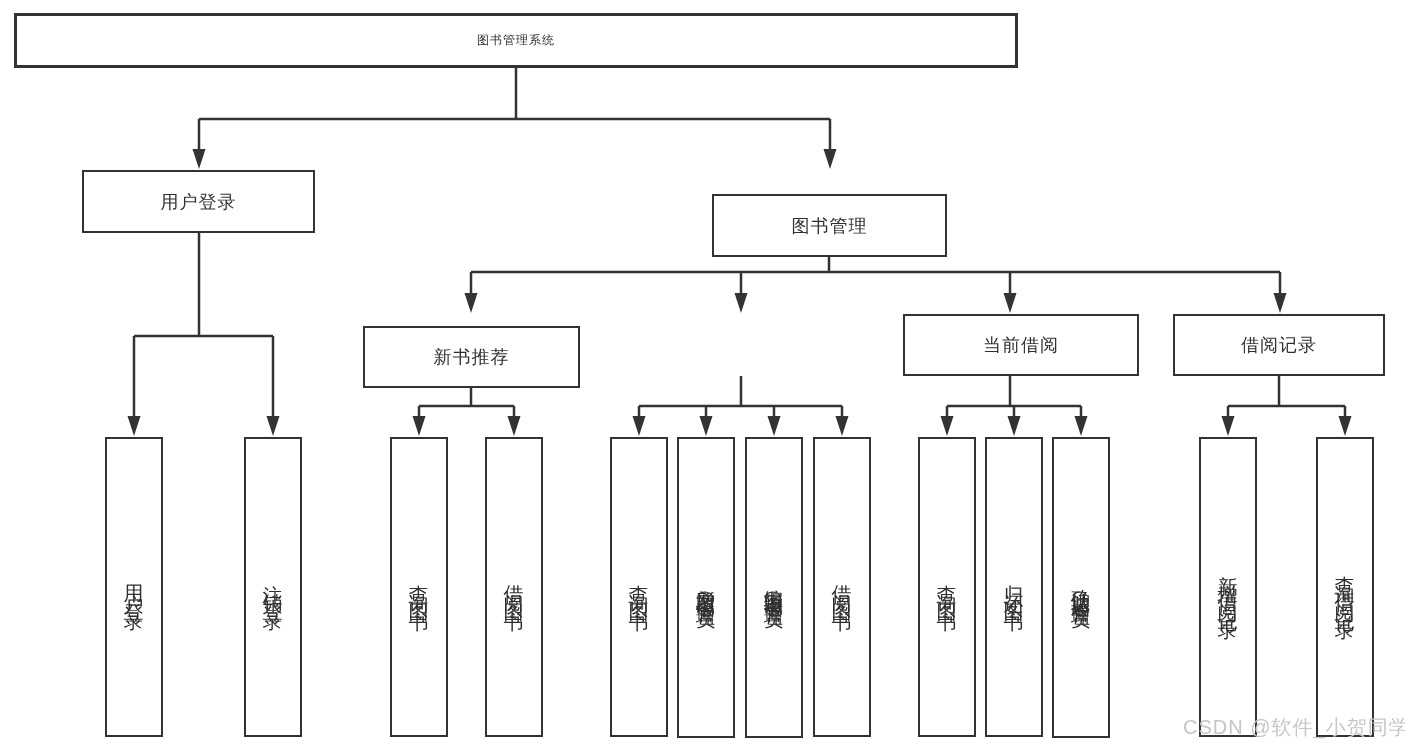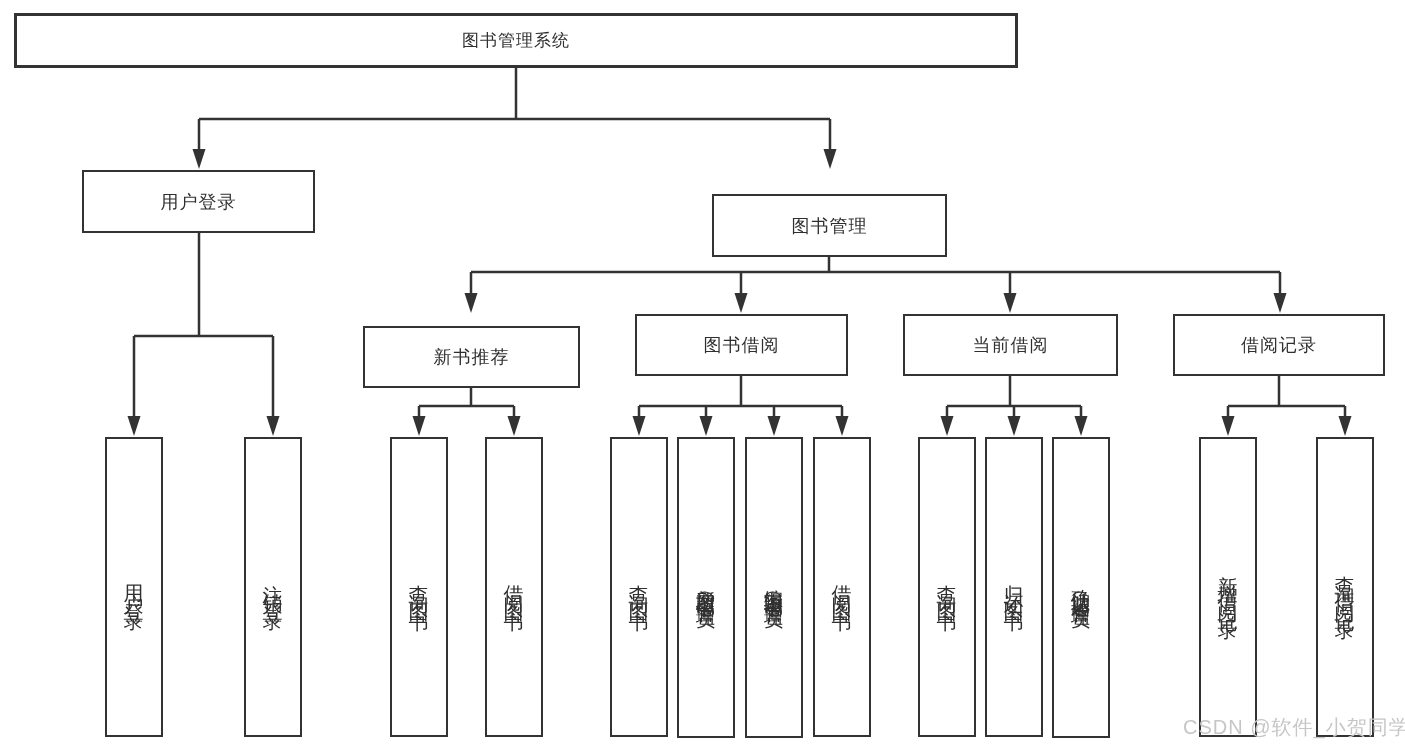--- a/index.html
+++ b/index.html
@@ -32,21 +32,21 @@
     align-items: center;
     justify-content: center;
   }
   .hbox {
     font-size: 18px;
     letter-spacing: 1px;
     white-space: nowrap;
   }
   .root {
     border-width: 3px;
-    font-size: 17px;
+    font-size: 12px;
   }
   .vbox {
     writing-mode: vertical-rl;
     text-orientation: mixed;
     font-size: 20px;
     letter-spacing: 9px;
     line-height: 1.0;
   }
   .vbox.long {
     font-size: 19px;
@@ -139,24 +139,21 @@
   <div class="box hbox" style="left:82px; top:170px; width:233px; height:63px;">
     <span>用户登录</span>
   </div>
   <div class="box hbox" style="left:712px; top:170px; width:235px; height:63px;margin-top:24px;">
     <span>图书管理</span>
   </div>
 
   <div class="box hbox" style="left:363px; top:314px; width:217px; height:62px;margin-top:12px;">
     <span>新书推荐</span>
   </div>
-  <div class="box hbox" style="left:635px; top:314px; width:213px; height:62px;">
-    <span>图书借阅</span>
-  </div>
-  <div class="box hbox" style="left:903px; top:314px; width:215px; height:62px;">
+  <div class="box hbox" style="left:903px; top:314px; width:236px; height:62px;">
     <span>当前借阅</span>
   </div>
   <div class="box hbox" style="left:1173px; top:314px; width:212px; height:62px;">
     <span>借阅记录</span>
   </div>
 
   <div class="box vbox" style="left:105px; top:437px; width:58px; height:300px;">
     <span>用户登录</span>
   </div>
   <div class="box vbox" style="left:244px; top:437px; width:58px; height:300px;">

